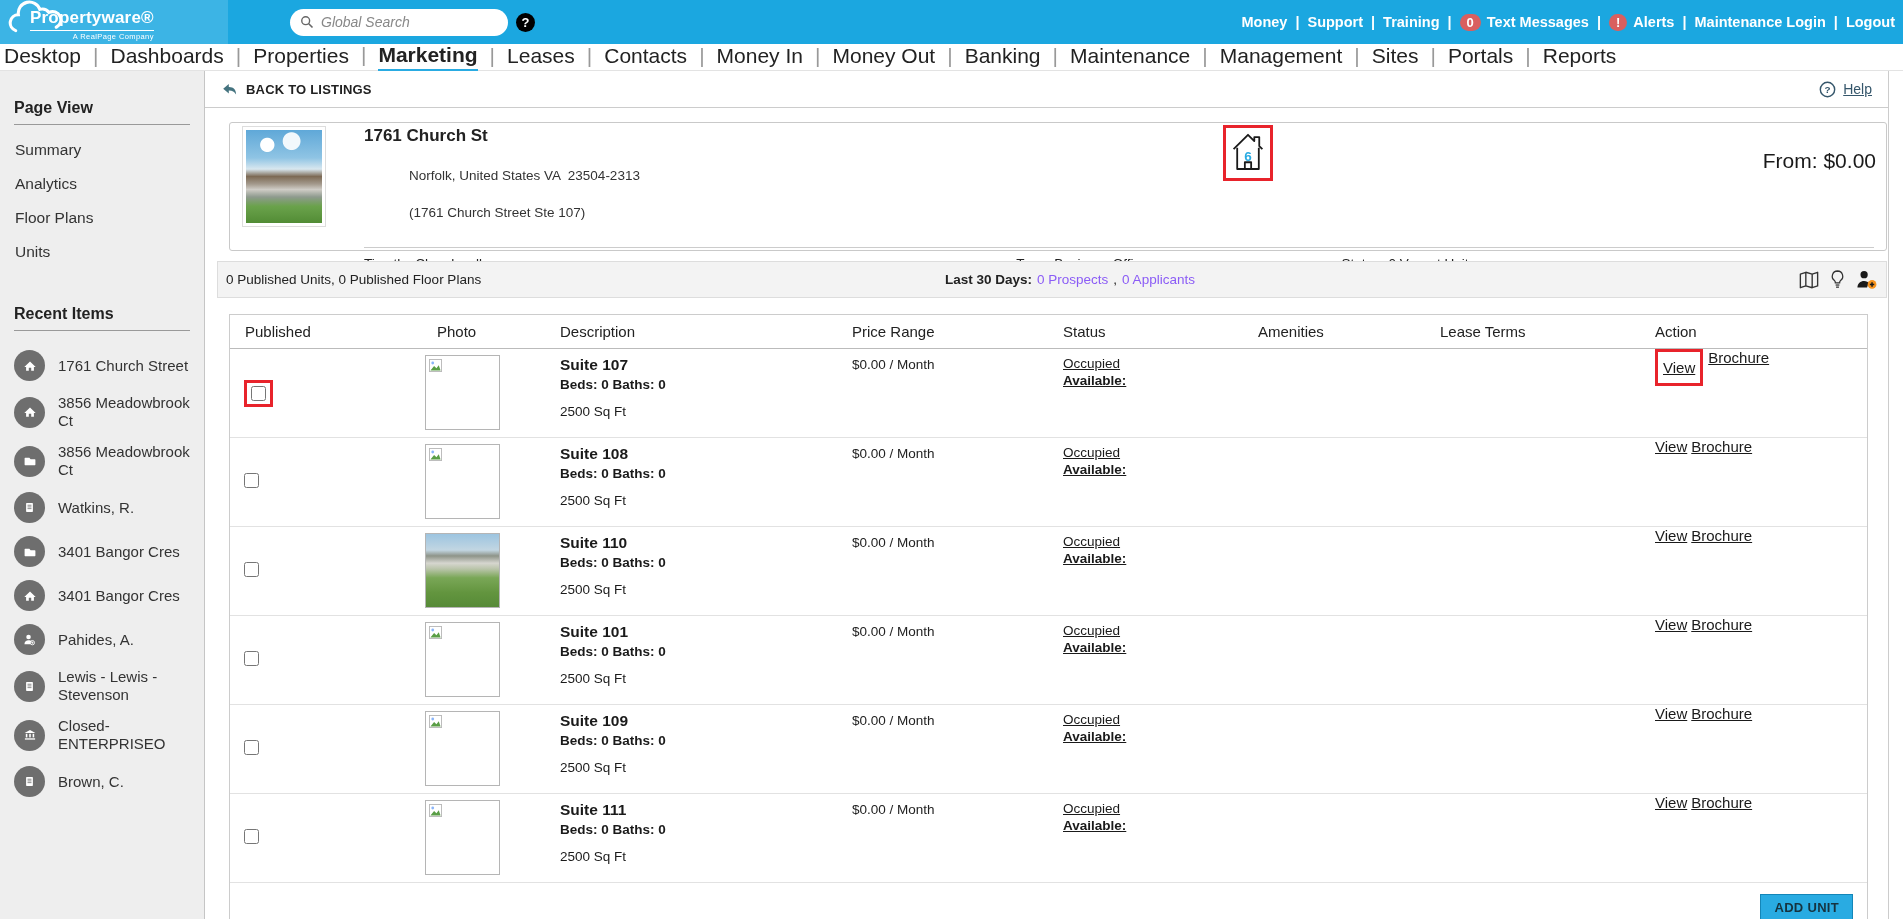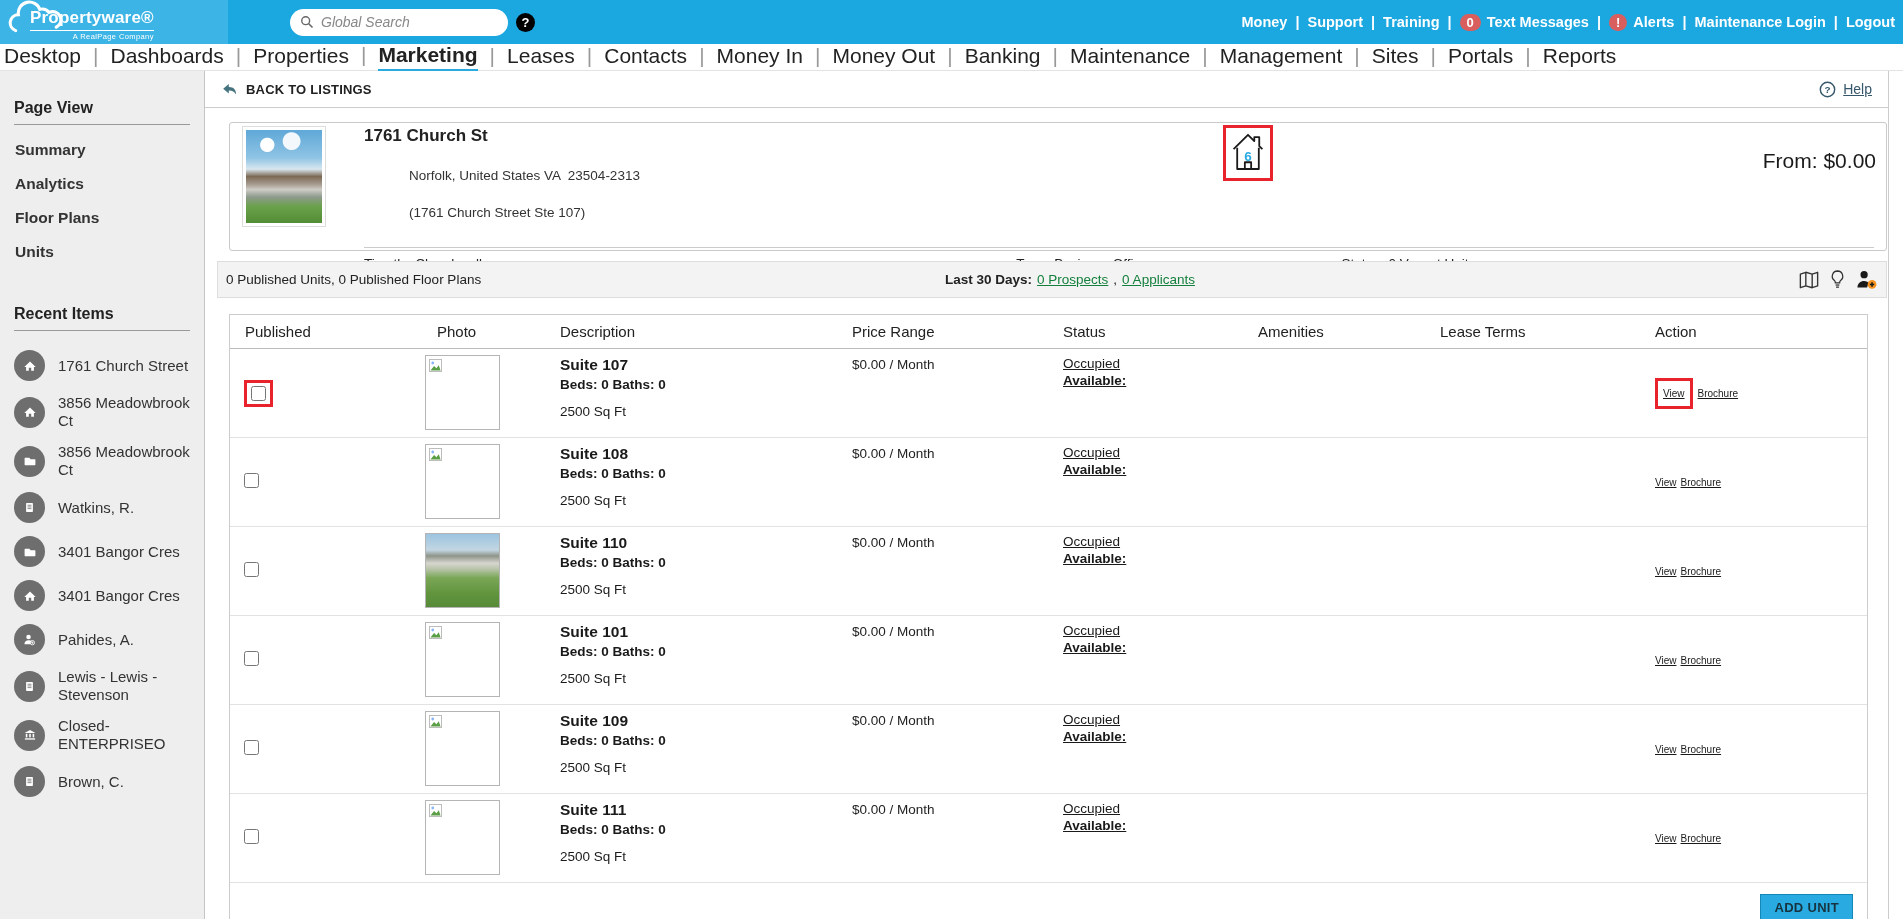--- a/index.html
+++ b/index.html
@@ -30,21 +30,21 @@
   .nav-item { display:inline-flex; }
   .nav-item + .nav-item::before { content:"|"; color:#999; margin:0 12px; font-weight:400; }
   .tab-label { cursor:pointer; padding-bottom:2px; }
   .nav-item.active .tab-label { font-weight:bold; border-bottom:3px solid #29abe2; }
 
   
   .body-wrap { display:flex; height:848px; }
   .sidebar { width:205px; flex:0 0 auto; background:#eeeeee; border-right:1px solid #c5c5c5; padding-top:28px; }
   .side-heading { font-weight:bold; font-size:16px; color:#222; margin:0 14px 0 14px; padding-bottom:7px; border-bottom:1px solid #999; }
   .pv-list { margin:4px 0 0 0; }
-  .pv-item { margin:16px 0 0 15px; font-size:15.5px; font-weight:bold; color:#333; cursor:pointer; }
+  .pv-item { margin:16px 0 0 15px; font-size:15.5px; font-weight:normal; color:#333; cursor:pointer; }
   .recent-block { margin-top:44px; }
   .recent-list { margin-top:6px; display:flex; flex-direction:column; }
   .recent-item { display:flex; align-items:center; gap:13px; margin:13px 6px 0 14px; cursor:pointer; }
   .ricon { width:31px; height:31px; border-radius:50%; background:#6e6e6e; flex:0 0 auto; display:flex; align-items:center; justify-content:center; }
   .rlabel { font-size:15px; color:#333; line-height:1.2; }
 
   
   .main { flex:1; position:relative; margin-right:14px; border-right:1px solid #ccc; background:#fff; }
   .back-bar { height:37px; display:flex; align-items:center; padding:0 16px 0 17px; border-bottom:1px solid #ccc; }
   .back-btn { display:flex; align-items:center; gap:8px; cursor:pointer; }
@@ -73,21 +73,21 @@
   .from-price { position:absolute; right:10px; top:26px; font-size:21px; color:#1a1a1a; }
   .house-callout { position:absolute; left:993px; top:2px; border:3px solid #e8232b; padding:2px 4px; background:#fff; }
 
   .red-box { border:3px solid #e8232b; display:inline-flex; align-items:center; justify-content:center; padding:3px 4px; }
   .red-box-view { border:3px solid #e8232b; display:inline-block; padding:7px 5px; margin-right:1px; }
 
   
   .stats-bar { margin:10px 1px 0 12px; height:37px; background:#f3f3f3; border:1px solid #ddd; display:flex; align-items:center; position:relative; font-size:13.5px; color:#222; padding:0 8px; }
   .stats-center { position:absolute; left:727px; display:flex; align-items:center; gap:5px; }
   .stats-center .lbl { font-weight:bold; }
-  .ulink { text-decoration:underline; color:#15803d; cursor:pointer; }
+  .ulink { color:#8b5cf6; cursor:pointer; }
   .stats-icons { margin-left:auto; display:flex; align-items:center; gap:9px; }
   .sicon { cursor:pointer; display:flex; align-items:center; }
 
   
   .units-table { margin:16px 20px 0 24px; border:1px solid #ccc; }
   .t-head, .t-row { display:grid; grid-template-columns:192px 123px 292px 211px 195px 182px 215px 1fr; }
   .t-head { height:34px; align-items:center; border-bottom:1px solid #bbb; font-size:15px; color:#222; }
   .t-head > div { padding-left:15px; }
   .t-row { height:89px; border-bottom:1px solid #e2e2e2; }
   .c-pub { display:flex; align-items:center; padding-left:14px; }
@@ -98,21 +98,21 @@
   .broken-icon { position:absolute; top:3px; left:3px; line-height:0; }
   .photo-real .photo-img { background:
       linear-gradient(180deg,#9cc4e0 0%,#c2d6e2 22%,#8e9489 30%,#d6d6cf 40%,#b9c4a9 48%,#7aa757 60%,#63953f 80%,#568a37 100%); }
   .c-desc { padding:7px 0 0 15px; }
   .suite { font-size:15.5px; font-weight:bold; color:#1a1a1a; }
   .beds { font-size:13.5px; font-weight:bold; margin-top:3px; color:#1a1a1a; }
   .sqft { font-size:13.5px; margin-top:12px; color:#1a1a1a; }
   .c-price { padding:8px 0 0 15px; font-size:13.5px; color:#222; }
   .c-status { padding:7px 0 0 15px; font-size:13.5px; color:#1a1a1a;text-decoration:underline; }
   .avail { font-weight:bold; margin-top:2px; }
-  .c-action { display:flex; align-items:center; padding-left:15px; font-size:10px; }
+  .c-action { display:flex; align-items:flex-start; padding-left:15px; font-size:15px; }
   .tlink { text-decoration:underline; color:#1a1a1a; cursor:pointer; }
   .c-action .tlink + .tlink, .c-action span + .tlink { margin-left:4px; }
   .add-row { display:flex; justify-content:flex-end; padding:11px 14px 16px 0; }
   .add-unit-btn { background:#29abe2; border:1px solid #1486b8; color:#16333f; font-weight:bold; font-size:13px; padding:5px 13px; letter-spacing:0.3px; cursor:pointer; font-family:"Liberation Sans", sans-serif; }
 </style>
 </head>
 <body>
 
 <div class="app">
 

